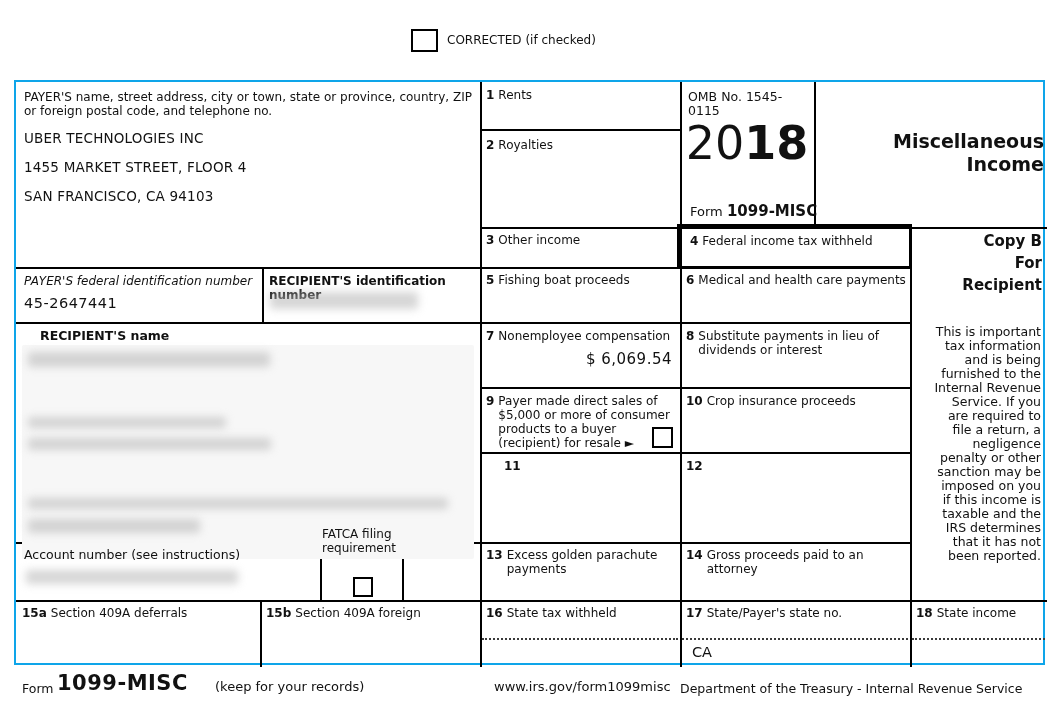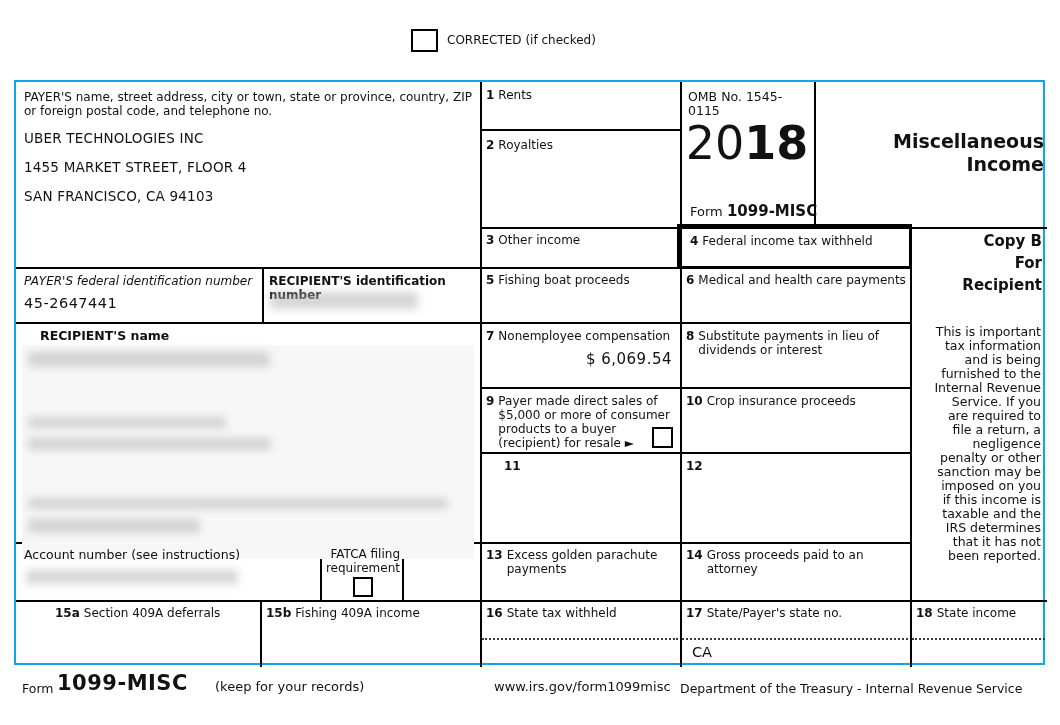--- a/index.html
+++ b/index.html
@@ -142,39 +142,39 @@
   </div>
   <div class="abs lbl" style="left:670px; top:377px;">
     <span class="bnum">12</span>
       <span></span>
   </div>
 
   <div class="abs rt" style="left:899px; top:243px; width:126px; font-size:12.5px; line-height:14px;">This is important tax information and is being furnished to the Internal Revenue Service. If you are required to file a return, a negligence penalty or other sanction may be imposed on you if this income is taxable and the IRS determines that it has not been reported.</div>
 
   <div class="abs smalltxt" style="left:8px; top:466px; font-size:12.5px;">Account number (see instructions)</div>
   <div class="redact-bar" style="left:10px; top:488px; width:212px; height:14px;"></div>
-  <div class="abs smalltxt" style="left:306px; top:465px; width:78px; text-align:right;">FATCA filing requirement</div>
+  <div class="abs smalltxt" style="left:306px; top:445px; width:78px; text-align:left;">FATCA filing requirement</div>
   <div class="checkbox" style="left:337px; top:495px; width:20px; height:20px;"></div>
 
   <div class="abs lbl" style="left:470px; top:466px; width:180px;">
     <span class="bnum">13</span>
       <span>Excess golden parachute payments</span>
   </div>
   <div class="abs lbl" style="left:670px; top:466px; width:205px;">
     <span class="bnum">14</span>
       <span>Gross proceeds paid to an attorney</span>
   </div>
 
-  <div class="abs lbl" style="left:6px; top:524px; width:225px;margin-left:33px;">
+  <div class="abs lbl" style="left:6px; top:524px; width:225px;">
     <span class="bnum">15a</span>
       <span>Section 409A deferrals</span>
   </div>
   <div class="abs lbl" style="left:250px; top:524px; width:205px;">
     <span class="bnum">15b</span>
-      <span>Fishing 409A income</span>
+      <span>Section 409A foreign</span>
   </div>
   <div class="abs lbl" style="left:470px; top:524px; width:185px;">
     <span class="bnum">16</span>
       <span>State tax withheld</span>
   </div>
   <div class="abs lbl" style="left:670px; top:524px; width:215px;">
     <span class="bnum">17</span>
       <span>State/Payer's state no.</span>
   </div>
   <div class="abs lbl" style="left:900px; top:524px; width:125px;">

